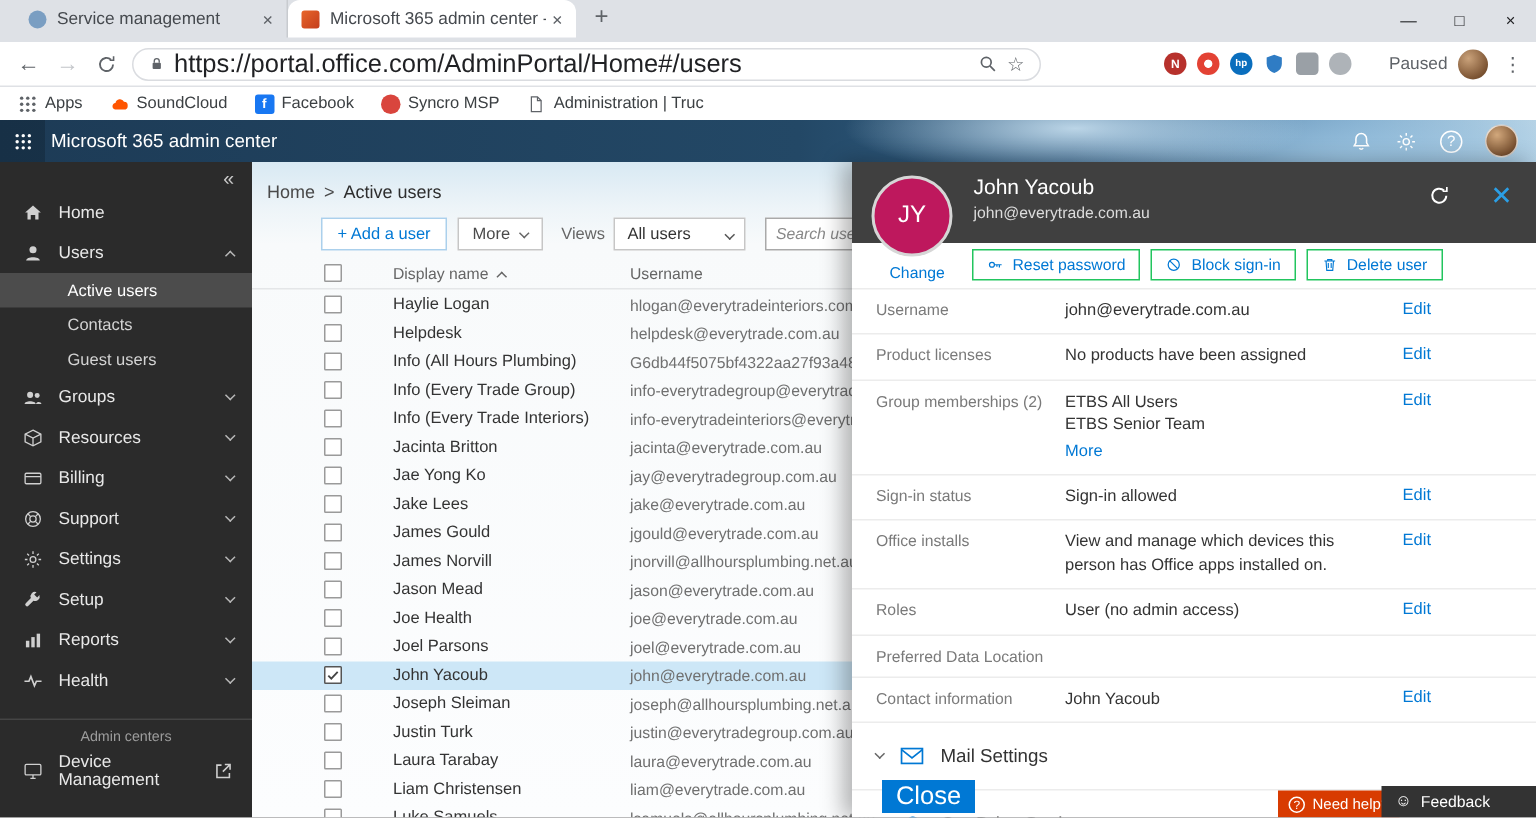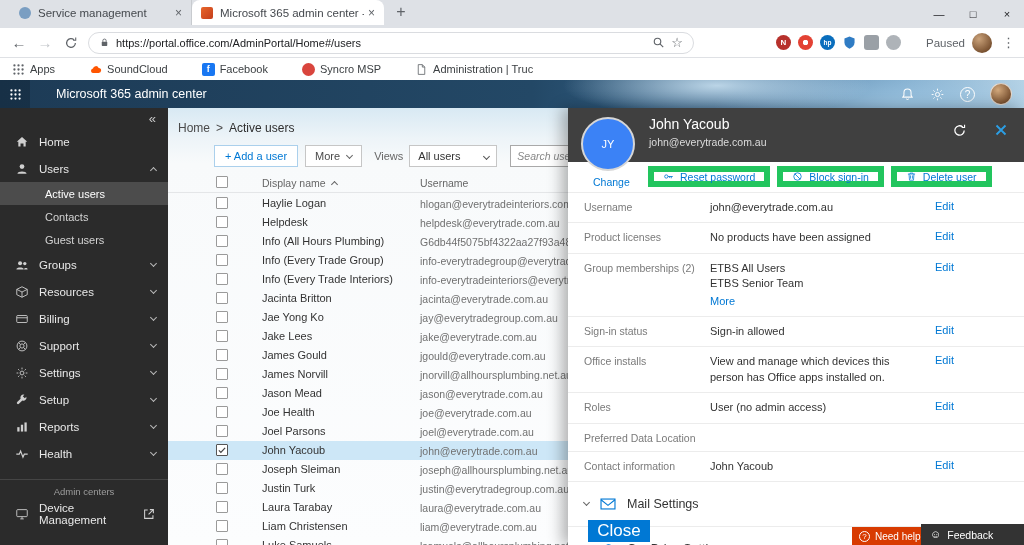--- a/index.html
+++ b/index.html
@@ -23,51 +23,51 @@
   .win-controls{position:absolute;top:0;right:0;height:28px;display:flex}
   .win-btn{width:34px;display:flex;align-items:center;justify-content:center;font-size:11px;color:#202124}
 
   
   .navbar{position:absolute;top:28px;left:0;right:0;height:30px;background:#fff;border-bottom:1px solid #dfe1e5;display:flex;align-items:center;padding:0 6px}
   .nav-btn{width:26px;height:26px;display:flex;align-items:center;justify-content:center;color:#5f6368;font-size:15px}
   .nav-btn.disabled{color:#c3c6ca}
   .nav-btn .icn{width:14px;height:14px}
   .omnibox{height:22px;border:1px solid #dadce0;border-radius:12px;background:#fff;display:flex;align-items:center;gap:6px;padding:0 10px;width:606px;margin-left:4px}
   .lockic{width:11px;height:11px;color:#5f6368}
-  .omni-url{font-size:11px;color:#202124;flex:1;white-space:nowrap;overflow:hidden}
+  .omni-url{font-size:17px;color:#202124;flex:1;white-space:nowrap;overflow:hidden}
   .omni-ic{width:13px;height:13px;color:#5f6368}
   .star{font-size:13px;color:#5f6368;line-height:1}
   .ext-area{display:flex;align-items:center;gap:7px;margin-left:8px;flex:1;justify-content:flex-end}
   .ext{width:15px;height:15px;border-radius:50%;color:#fff;font-size:8px;font-weight:bold;display:flex;align-items:center;justify-content:center;flex:none}
   .ext-n{background:#b7312c}
   .ext-o{background:radial-gradient(circle at 50% 50%,#fff 0,#fff 2.5px,#e34234 3px)}
   .ext-hp{background:#0a6ebd;font-size:6.5px}
   .ext-shield{color:#2f7cc4;width:15px;height:15px}
   .ext-g1{background:#9aa0a6;border-radius:3px}
   .ext-g2{background:#aeb3b8}
   .paused{font-size:11.5px;color:#5f6368;margin-left:18px}
   .avatar-sm{width:20px;height:20px;border-radius:50%;background:radial-gradient(circle at 35% 30%,#caa27a,#7c5433 70%,#5a3a20);flex:none}
   .kebab{color:#5f6368;font-size:13px;padding:0 3px}
 
   
-  .bookmarks{position:absolute;top:58px;left:0;right:0;height:22px;background:#fff;display:flex;align-items:center;gap:34px;padding:0 12px;font-size:11px;color:#3c4043}
+  .bookmarks{position:absolute;top:58px;left:0;right:0;height:22px;background:#fff;display:flex;align-items:center;gap:18px;padding:0 12px;font-size:11px;color:#3c4043}
   .bm-item{display:flex;align-items:center;gap:5px}
   .bm-ic{width:13px;height:13px;color:#5f6368}
   .bm-ic.soundcloud{color:#ff5500}
   .fbic{width:13px;height:13px;border-radius:2px;background:#1877f2;color:#fff;font-size:9px;font-weight:bold;display:flex;align-items:center;justify-content:center;flex:none}
   .syic{width:13px;height:13px;border-radius:50%;background:#d9453d;flex:none}
 
   
   .m365{position:absolute;top:80px;left:0;right:0;height:28px;display:flex;align-items:center;color:#fff;background:
     radial-gradient(220px 46px at 70% 20%, rgba(210,232,246,.85), rgba(210,232,246,0) 70%),
     radial-gradient(260px 60px at 88% 90%, rgba(160,200,228,.8), rgba(160,200,228,0) 72%),
     linear-gradient(90deg,#1d3b56 0%,#234866 52%,#3a6a93 72%,#7ba7c9 88%,#b8d4e6 100%)}
   .waffle{width:30px;height:100%;display:flex;align-items:center;justify-content:center;background:rgba(0,0,0,.18)}
   .waffle .icn{width:13px;height:13px;color:#fff}
-  .m365-title{margin-left:26px;font-size:12.5px}
+  .m365-title{margin-left:4px;font-size:12.5px}
   .m365-right{margin-left:auto;display:flex;align-items:center;gap:15px;padding-right:12px}
   .m365-ic{width:15px;height:15px;color:#fff}
   .qmark{width:15px;height:15px;border:1px solid #fff;border-radius:50%;font-size:10px;display:flex;align-items:center;justify-content:center}
   .avatar-m{width:22px;height:22px;border-radius:50%;background:radial-gradient(circle at 35% 30%,#d2a87c,#7c5433 70%,#4a2f1a);border:1px solid rgba(255,255,255,.7)}
 
   
   .sidebar{position:absolute;left:0;top:108px;width:168px;bottom:0;background:#2b2b2b;color:#e4e4e4;overflow:hidden}
   .sb-top{height:20px;display:flex;justify-content:flex-end;align-items:center;padding-right:12px;color:#c9c9c9;font-size:13px}
   .sb-item{height:27px;display:flex;align-items:center;gap:10px;padding:0 12px 0 15px;font-size:11.5px;color:#e8e8e8;cursor:default}
   .sb-item .icn{width:14px;height:14px;color:#d0d0d0}
@@ -103,28 +103,28 @@
   .trow{position:relative;height:19px}
   .trow .cbx{position:absolute;left:48px;top:3px}
   .cbx.checked{border-color:#555}
   .cbx.checked svg{width:100%;height:100%;display:block}
   .tname{position:absolute;left:94px;top:3px;font-size:11px;color:#333;white-space:nowrap}
   .tuser{position:absolute;left:252px;top:4px;font-size:10.5px;color:#707070;white-space:nowrap}
 
   
   .panel{position:absolute;left:568px;top:108px;right:0;bottom:0;background:#fff;box-shadow:-6px 0 14px rgba(0,0,0,.3);z-index:5}
   .phead{position:absolute;top:0;left:0;right:0;height:54px;background:#404040}
-  .pavatar{position:absolute;left:13px;top:9px;width:54px;height:54px;border-radius:50%;background:#3b82f6;border:2px solid #d6d6d6;color:#fff;font-size:11px;display:flex;align-items:center;justify-content:center;z-index:3}
+  .pavatar{position:absolute;left:13px;top:9px;width:54px;height:54px;border-radius:50%;background:#be185d;border:2px solid #d6d6d6;color:#fff;font-size:16px;display:flex;align-items:center;justify-content:center;z-index:3}
   .pname{position:absolute;left:81px;top:8px;font-size:14px;color:#fff;z-index:3}
   .pemail{position:absolute;left:81px;top:28px;font-size:10.5px;color:#dcdcdc;z-index:3}
   .prefresh{position:absolute;right:57px;top:15px;width:15px;height:15px;color:#fff;z-index:3}
   .pclose{position:absolute;right:15px;top:14px;width:16px;height:16px;color:#2b9fe6;z-index:3}
   .pchange{position:absolute;left:25px;top:68px;font-size:10.5px;color:#0078d4;z-index:3}
   .pactions{position:absolute;left:80px;top:58px;display:flex;gap:7px}
-  .pact{height:21px;border:6px solid #22c55e;background:#fff;color:#0078d4;font-size:10.5px;display:flex;align-items:center;gap:6px;padding:0 9px;font-family:inherit}
+  .pact{height:21px;border:1px solid #22c55e;background:#fff;color:#0078d4;font-size:10.5px;display:flex;align-items:center;gap:6px;padding:0 9px;font-family:inherit}
   .pact .icn{width:11px;height:11px}
   .pbody{position:absolute;top:84px;left:0;right:0;border-top:1px solid #ececec}
   .pfield{display:flex;align-items:flex-start;padding:7px 70px 7px 16px;border-bottom:1px solid #ececec;position:relative;min-height:24px}
   .plabel{width:126px;min-width:126px;font-size:10.5px;color:#7a7a7a;padding-top:1px}
   .pvalue{font-size:11px;color:#333;line-height:1.4;max-width:216px}
   .pvalue .more{color:#0078d4;padding-top:2px}
   .pedit{position:absolute;right:70px;top:7px;font-size:11px;color:#0078d4;text-decoration:none}
   .psection{display:flex;align-items:center;gap:10px;padding:13px 16px;border-bottom:1px solid #ececec}
   .psection .chev{transform:rotate(45deg);border-color:#666;margin:0 0 2px}
   .sec-ic{width:18px;height:18px;color:#0078d4}

